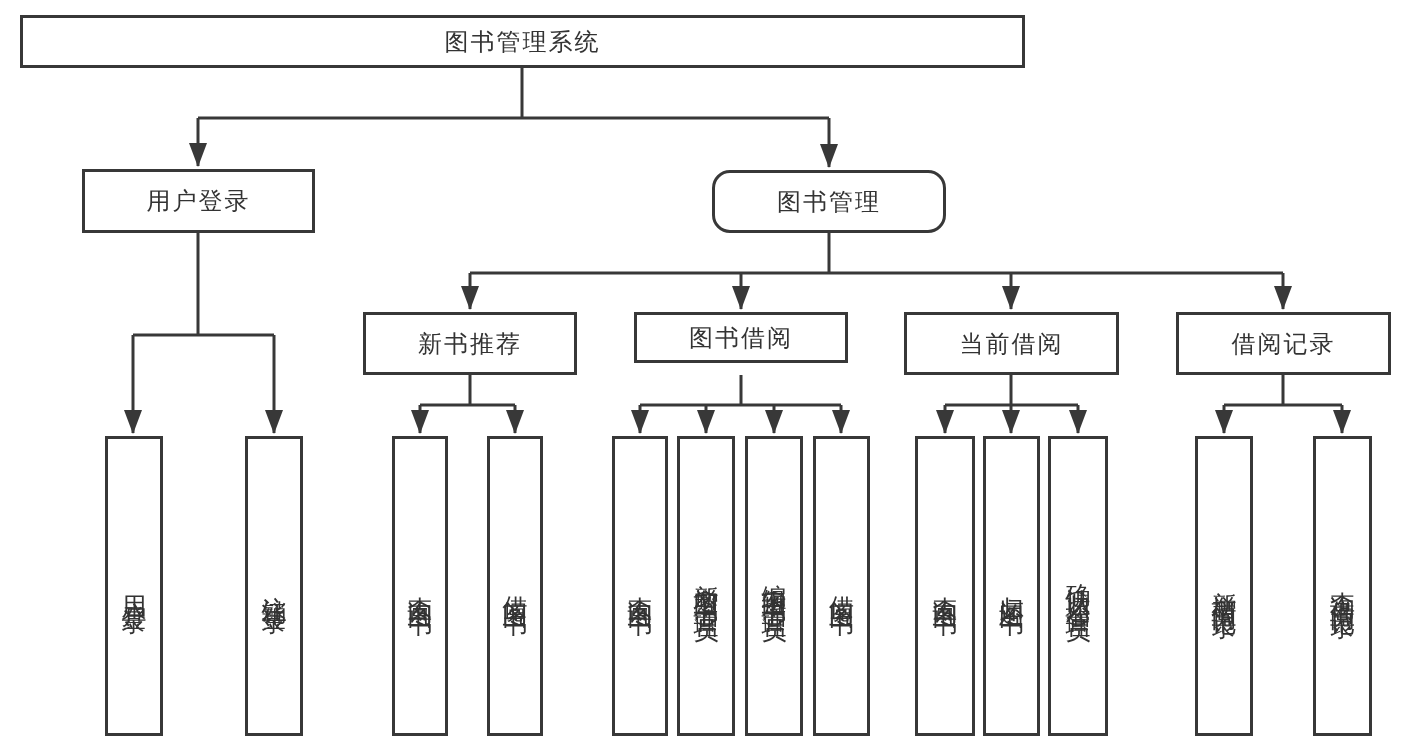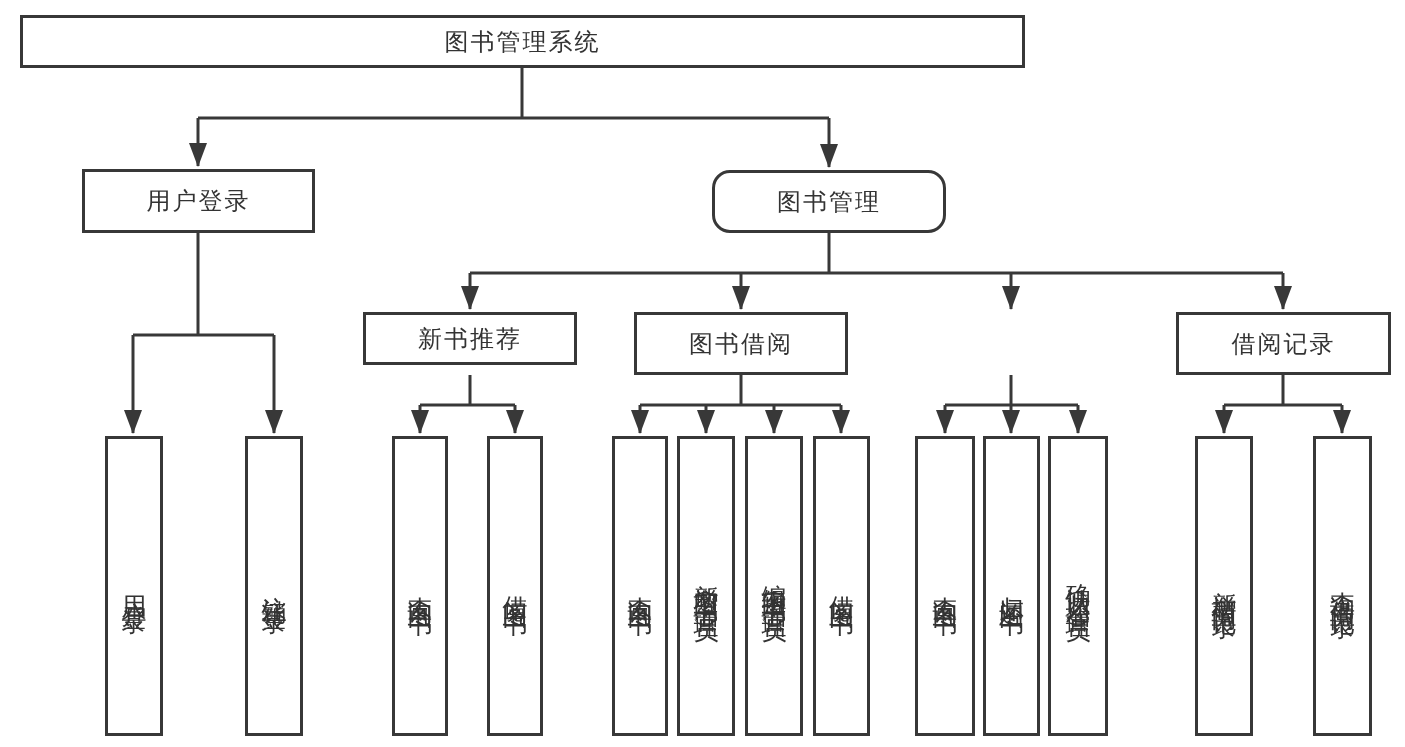--- a/index.html
+++ b/index.html
@@ -46,22 +46,22 @@
     letter-spacing: 5px;
     line-height: 1;
     white-space: nowrap;
   }
   
   .pos-root  { left: 20px;   top: 15px;  width: 1005px; height: 53px; }
   
   .pos-l2a   { left: 82px;   top: 169px; width: 233px;  height: 64px; }
   .pos-l2b   { left: 712px;  top: 170px; width: 234px;  height: 63px; border-radius: 18px; }
   
-  .pos-l3a   { left: 363px;  top: 312px; width: 214px;  height: 53px; }
-  .pos-l3b   { left: 634px;  top: 312px; width: 214px;  height: 63px; }
+  .pos-l3a   { left: 363px;  top: 312px; width: 214px;  height: 63px; }
+  .pos-l3b   { left: 634px;  top: 312px; width: 214px;  height: 51px; }
   .pos-l3c   { left: 904px;  top: 312px; width: 215px;  height: 63px; }
   .pos-l3d   { left: 1176px; top: 312px; width: 215px;  height: 63px; }
   
   .pos-f1  { left: 105px;  top: 436px; width: 58px; height: 300px; }
   .pos-f2  { left: 245px;  top: 436px; width: 58px; height: 300px; }
   .pos-f3  { left: 392px;  top: 436px; width: 56px; height: 300px; }
   .pos-f4  { left: 487px;  top: 436px; width: 56px; height: 300px; }
   .pos-f5  { left: 612px;  top: 436px; width: 56px; height: 300px; }
   .pos-f6  { left: 677px;  top: 436px; width: 58px; height: 300px; }
   .pos-f7  { left: 745px;  top: 436px; width: 58px; height: 300px; }
@@ -139,20 +139,23 @@
   <div class="node pos-l2b">
     <span>图书管理</span>
   </div>
 
   <div class="node pos-l3a">
     <span>新书推荐</span>
   </div>
   <div class="node pos-l3b">
     <span>图书借阅</span>
   </div>
+  <div class="node pos-l3c">
+    <span>当前借阅</span>
+  </div>
   <div class="node pos-l3d">
     <span>借阅记录</span>
   </div>
 
   <div class="leaf pos-f1">
     <span class="vtext">用户登录</span>
   </div>
   <div class="leaf pos-f2">
     <span class="vtext">注销登录</span>
   </div>

